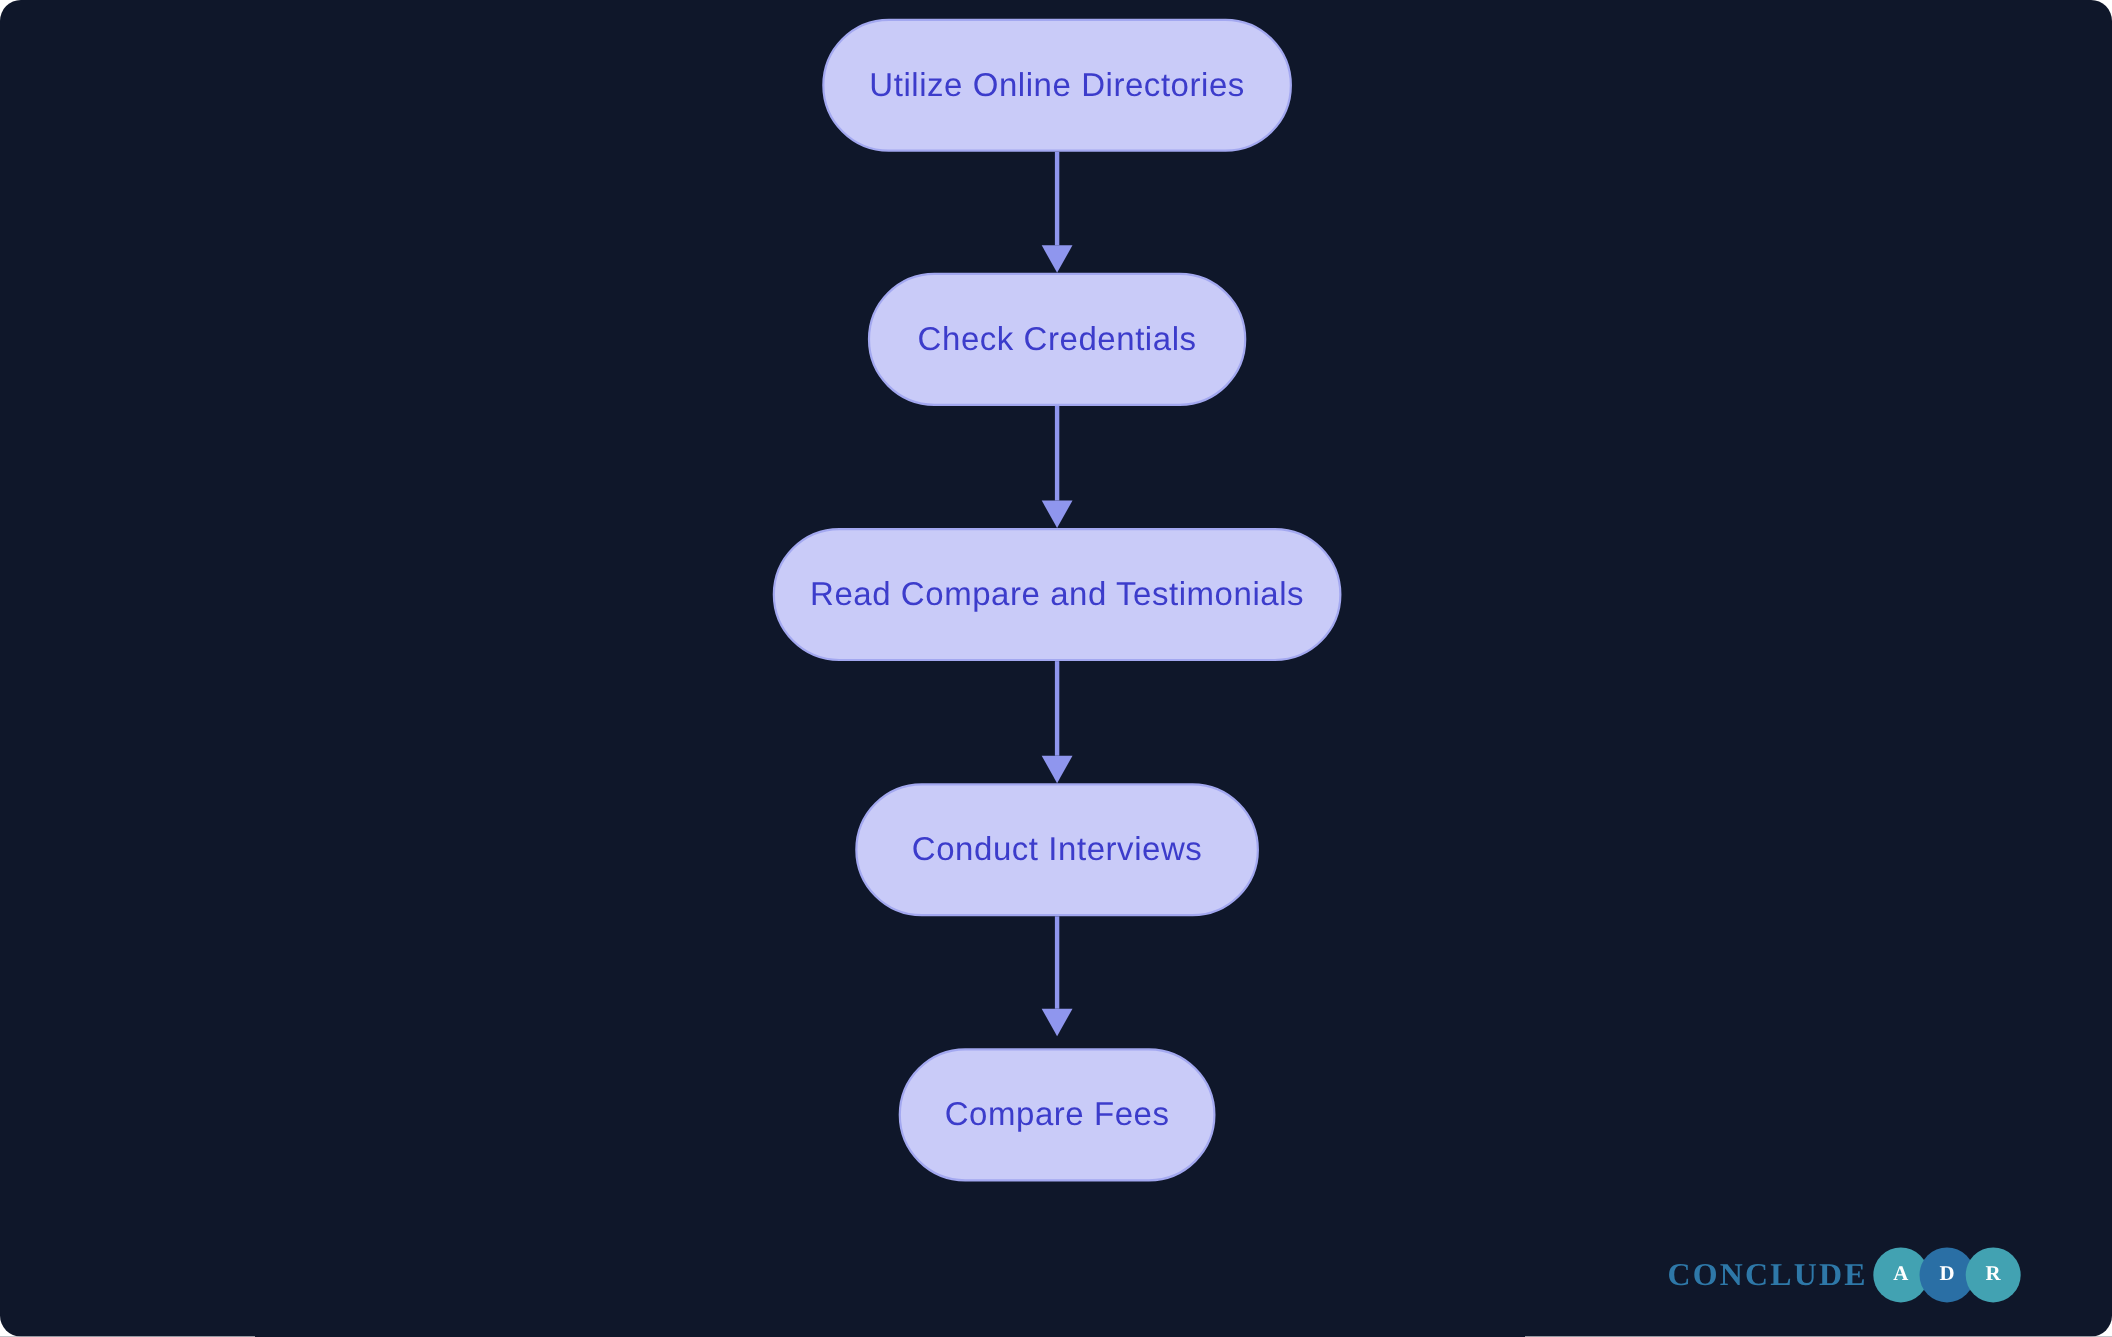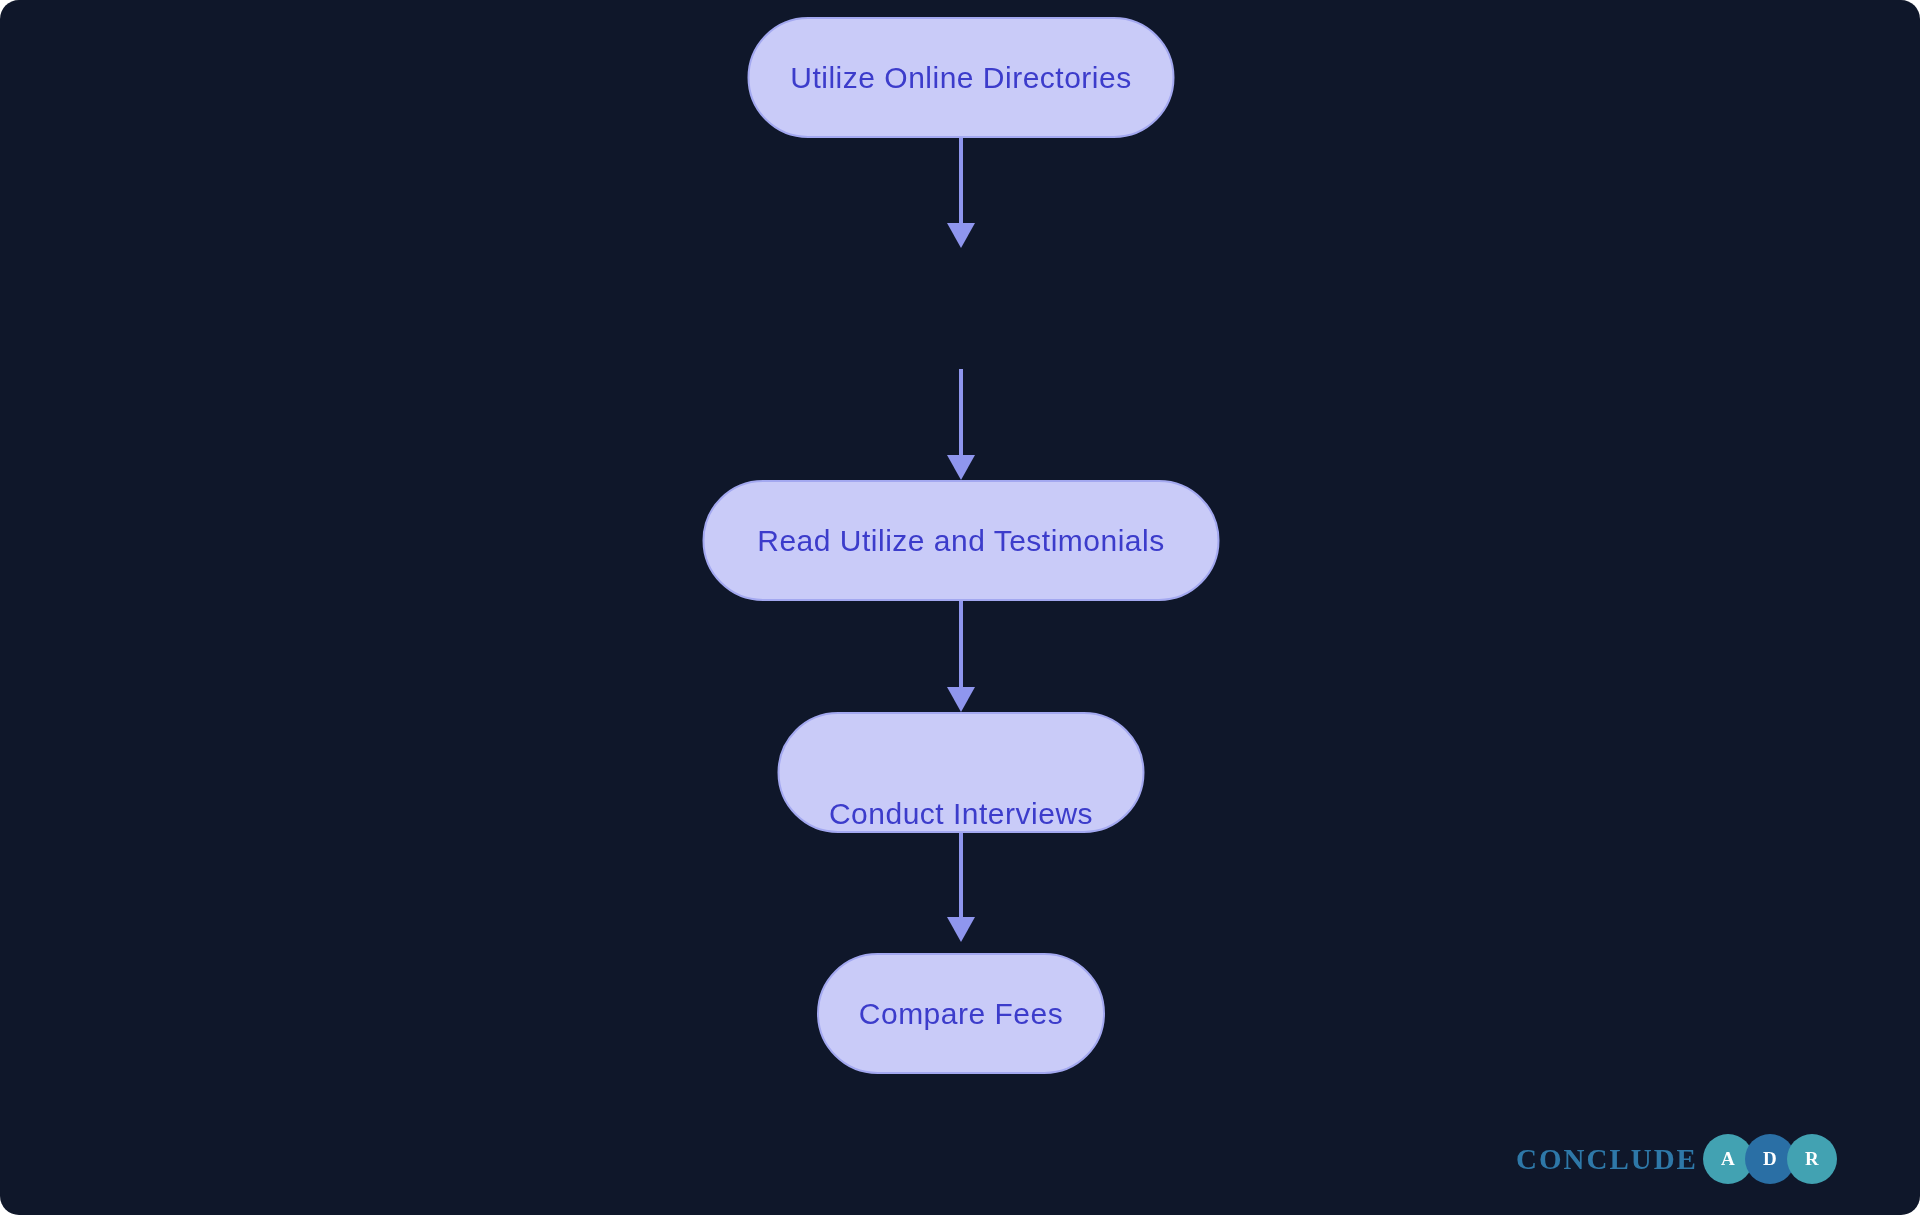--- a/index.html
+++ b/index.html
@@ -106,36 +106,39 @@
 
   <div class="flow-node" style="top:17px; width:427px;">
     <span class="node-label">Utilize Online Directories</span>
   </div>
 
   <div class="flow-arrow" style="top:138px; height:110px;">
     <div class="shaft"></div>
     <div class="head"></div>
   </div>
 
+  <div class="flow-node" style="top:248px; width:344px;">
+    <span class="node-label">Check Credentials</span>
+  </div>
 
   <div class="flow-arrow" style="top:369px; height:111px;">
     <div class="shaft"></div>
     <div class="head"></div>
   </div>
 
   <div class="flow-node" style="top:480px; width:517px;">
-    <span class="node-label">Read Utilize and Testimonials</span>
+    <span class="node-label">Read Compare and Testimonials</span>
   </div>
 
   <div class="flow-arrow" style="top:601px; height:111px;">
     <div class="shaft"></div>
     <div class="head"></div>
   </div>
 
-  <div class="flow-node" style="top:712px; width:367px;align-items:flex-end;">
+  <div class="flow-node" style="top:712px; width:367px;">
     <span class="node-label">Conduct Interviews</span>
   </div>
 
   <div class="flow-arrow" style="top:833px; height:109px;">
     <div class="shaft"></div>
     <div class="head"></div>
   </div>
 
   <div class="flow-node" style="top:942px; width:288px;margin-top:11px;">
     <span class="node-label">Compare Fees</span>

